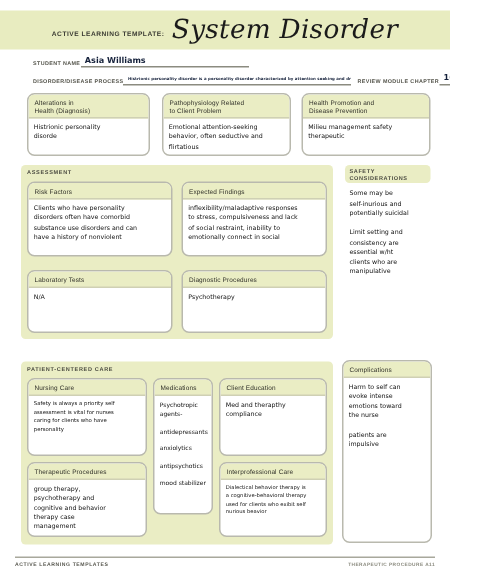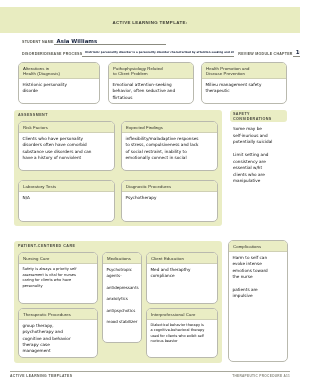--- a/index.html
+++ b/index.html
@@ -100,20 +100,21 @@
     letter-spacing:.4px;color:#55554c;text-transform:uppercase;}
   .ftr-r{position:absolute;right:10px;top:374px;font-size:3.2px;font-weight:700;
     letter-spacing:.3px;color:#8a8a7e;text-transform:uppercase;}
 </style>
 </head>
 <body>
 
 <div class="hdr-band"></div>
 <div class="hdr-inner">
   <span class="alt-label">ACTIVE LEARNING TEMPLATE:</span>
+  <span class="sys-title">System Disorder</span>
 </div>
 
 <div class="stu-wrap">
 
   <div class="line-row" style="margin-bottom:2.5px;">
     <span class="fld-label">STUDENT NAME</span>
     <span class="fld-rule" style="width:112px;">
       <span class="hand">Asia Williams</span>
     </span>
   </div>

